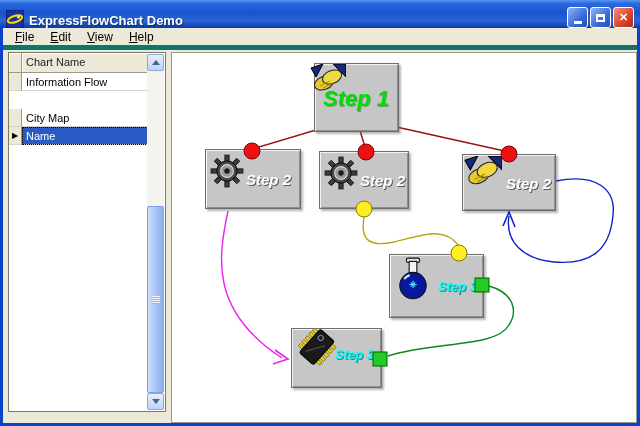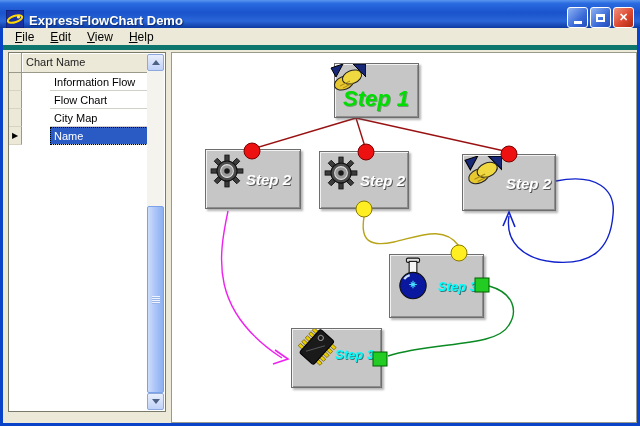--- a/index.html
+++ b/index.html
@@ -20,21 +20,21 @@
   .maxbox{display:block;width:9px;height:8px;border:2px solid #fff;border-top-width:3px;box-sizing:border-box;}
   
   .menubar{position:absolute;left:0;top:28px;width:634px;height:22px;background:#ece9d8;display:flex;align-items:center;padding-left:4px;box-sizing:border-box;border-bottom:5px solid #0f766e;}
   .menu-item{display:inline-block;padding:2px 8px;font-size:12px;color:#000;}
   .menu-item::first-letter{text-decoration:underline;}
   
   .grid{position:absolute;left:5px;top:24px;width:158px;height:360px;background:#fff;border:1px solid #7a7a6a;box-sizing:border-box;}
   .ghead{position:absolute;left:0;top:0;height:20px;display:flex;width:139px;}
   .gcorner{width:13px;height:20px;background:#ece9d8;border-right:1px solid #9a9a8a;border-bottom:1px solid #9a9a8a;box-sizing:border-box;box-shadow:inset 1px 1px 0 #fff;}
   .gheadcell{flex:1;height:20px;background:#ece9d8;border-bottom:1px solid #9a9a8a;box-sizing:border-box;box-shadow:inset 1px 1px 0 #fff;font-size:11px;color:#222;padding:3px 0 4px 4px;}
-  .grow{position:absolute;left:0;height:18px;display:flex;width:139px;gap:28px;}
+  .grow{position:absolute;left:0;height:18px;display:flex;width:139px;}
   .rowsel{width:13px;height:18px;background:#ece9d8;border-right:1px solid #9a9a8a;border-bottom:1px solid #d8d4c4;box-sizing:border-box;font-size:8px;color:#000;text-align:center;line-height:18px;}
   .gcell{flex:1;height:18px;font-size:11px;color:#000;padding:3px 0 0 4px;box-sizing:border-box;border-bottom:1px solid #d0d0c8;background:#fff;white-space:nowrap;overflow:hidden;}
   .grow.sel .gcell{background:#2a5bc4;color:#fff;outline:1px dotted #000;outline-offset:-1px;}
   
   .vscroll{position:absolute;right:1px;top:1px;width:17px;height:356px;background:#f4f3ee;}
   .sb-btn{position:absolute;left:0;width:17px;height:17px;border-radius:2px;border:1px solid #8ca8dc;box-sizing:border-box;background:linear-gradient(180deg,#e8eefc,#c0d2f8);display:flex;align-items:center;justify-content:center;}
   .sb-up{top:0;}
   .sb-down{bottom:0;}
   .tri-up{width:0;height:0;border-left:4px solid transparent;border-right:4px solid transparent;border-bottom:5px solid #4d6185;}
   .tri-down{width:0;height:0;border-left:4px solid transparent;border-right:4px solid transparent;border-top:5px solid #4d6185;}
@@ -45,21 +45,21 @@
   .canvas{position:absolute;left:168px;top:24px;width:466px;height:371px;background:#fff;border:1px solid #9a9a8a;box-sizing:border-box;overflow:hidden;}
   .lyr{position:absolute;left:0;top:0;pointer-events:none;}
   
   .node{position:absolute;background:#c6c6c6;border:1px solid #6e6e6e;box-sizing:border-box;
     box-shadow:inset 1px 1px 0 #f2f2f2,inset -1px -1px 0 #8e8e8e,2px 2px 2px rgba(90,90,90,.45);}
   .node .nlabel{position:absolute;font-style:italic;font-weight:bold;white-space:nowrap;}
   .node .nicon{position:absolute;}
   .lbl-step1{color:#00dd00;font-size:22px;left:8px;top:22px;text-shadow:1px 1px 0 rgba(0,90,0,.4);}
   .lbl-step2{color:#fff;font-size:15px;text-shadow:1px 1px 0 rgba(60,60,60,.8);}
   .lbl-step3{color:#00ffff;font-size:13px;text-shadow:1px 1px 0 rgba(0,90,90,.7);}
-  #n-step1{left:142px;top:10px;width:85px;height:55px;margin-left:20px;}
+  #n-step1{left:142px;top:10px;width:85px;height:69px;}
   #n-step2a{left:33px;top:96px;width:96px;height:60px;}
   #n-step2b{left:147px;top:98px;width:90px;height:58px;}
   #n-step2c{left:290px;top:101px;width:94px;height:57px;}
   #n-step3a{left:217px;top:201px;width:95px;height:64px;}
   #n-step3b{left:119px;top:275px;width:91px;height:60px;}
 </style>
 </head>
 <body>
 
 <div class="window">
@@ -97,24 +97,20 @@
 
     <div class="grid">
       <div class="ghead">
         <div class="gcorner"></div>
         <div class="gheadcell">Chart Name</div>
       </div>
       <div class="grow" style="top:20px;">
         <div class="rowsel"></div>
         <div class="gcell">Information Flow</div>
       </div>
-      <div class="grow" style="top:38px;">
-        <div class="rowsel"></div>
-        <div class="gcell">Flow Chart</div>
-      </div>
       <div class="grow" style="top:56px;">
         <div class="rowsel"></div>
         <div class="gcell">City Map</div>
       </div>
       <div class="grow sel" style="top:74px;">
         <div class="rowsel"><span>▶</span></div>
         <div class="gcell">Name</div>
       </div>
 
       <div class="vscroll">

